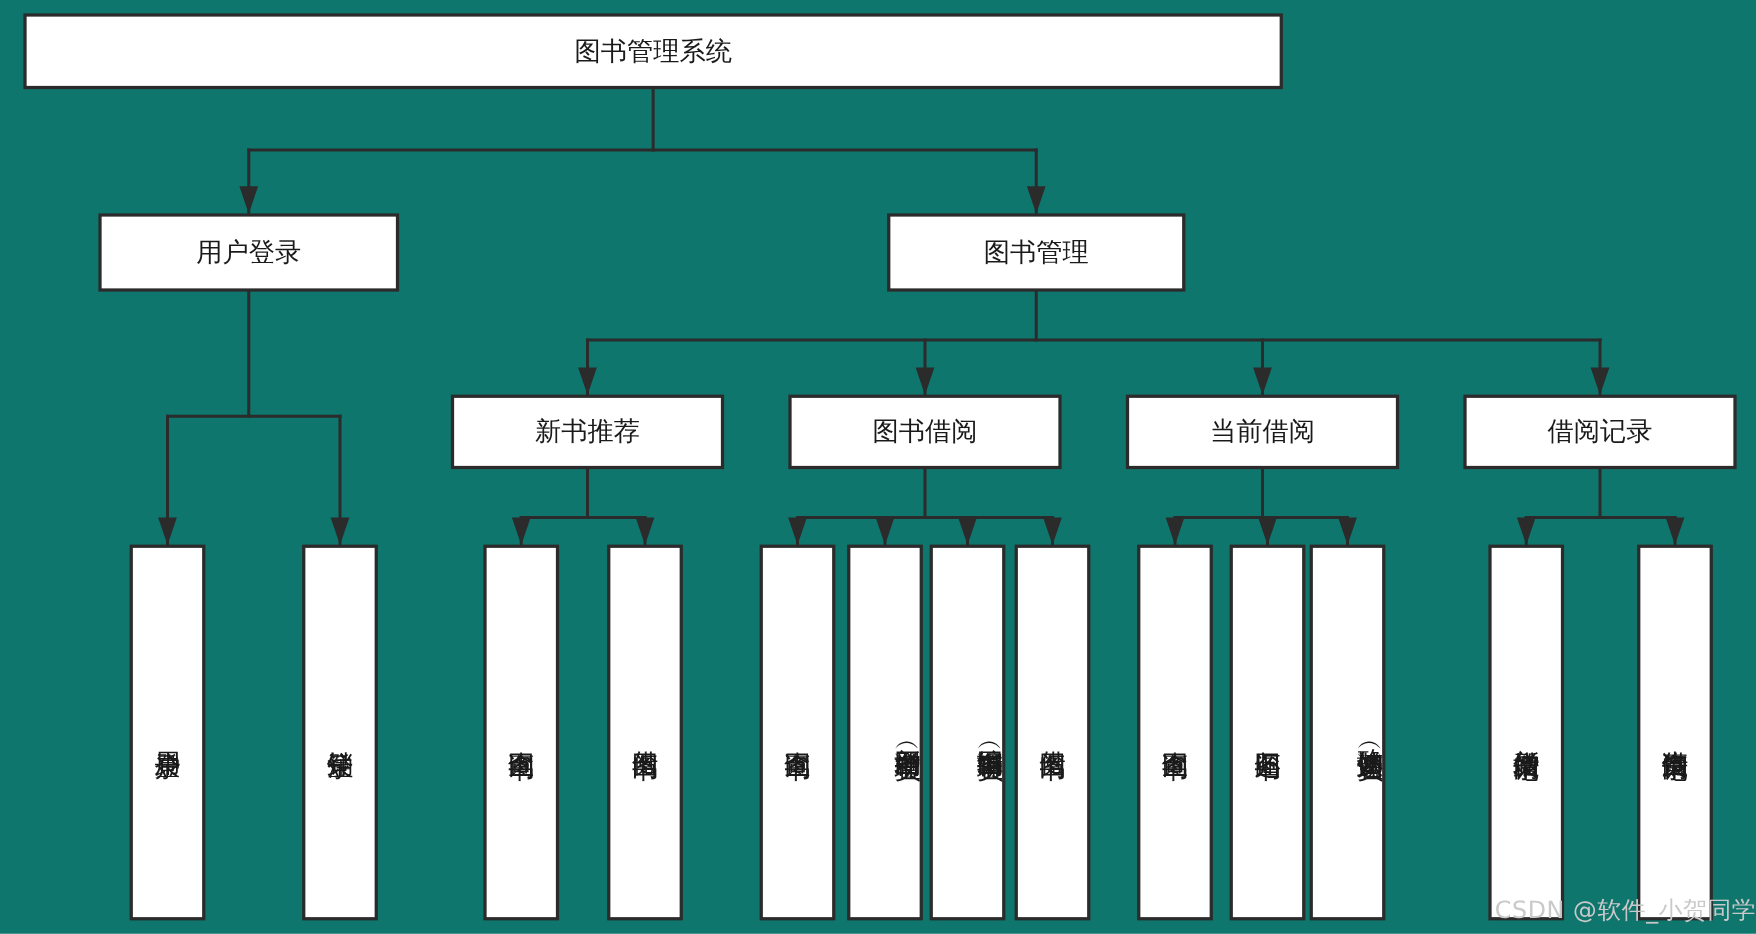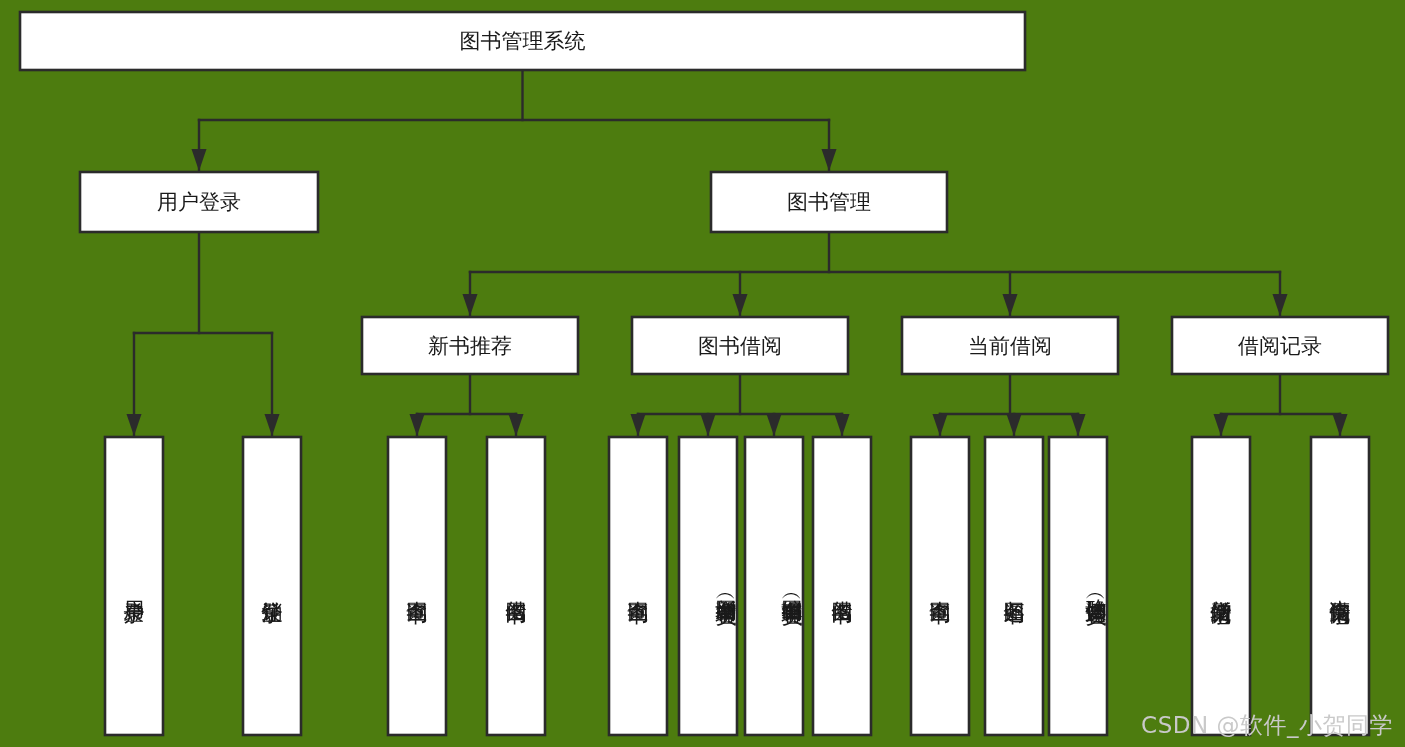--- a/index.html
+++ b/index.html
@@ -10,21 +10,21 @@
   body {
     width: 1405px;
     height: 747px;
     overflow: hidden;
     font-family: "DejaVu Sans", "Liberation Sans", sans-serif;
   }
   #diagram-root {
     position: relative;
     width: 1405px;
     height: 747px;
-    background: #4d7c0f;
+    background: #0f766e;
   }
   svg#flowchart {
     position: absolute;
     left: 0;
     top: 0;
     width: 1405px;
     height: 747px;
     display: block;
   }
   .node-rect {
@@ -62,24 +62,24 @@
     align-items: flex-start;
     justify-content: center;
     white-space: nowrap;
     pointer-events: none;
   }
   .leaf-label-wrap.centered {
     align-items: center;
   }
   .watermark {
     position: absolute;
-    right: 12px;
+    right: 0;
     bottom: 6px;
     font-family: "DejaVu Sans", "Liberation Sans", sans-serif;
-    font-size: 23px;
+    font-size: 19px;
     color: #c9c9c9;
     letter-spacing: 0.5px;
     white-space: nowrap;
   }
 </style>
 </head>
 <body>
 
 <div id="diagram-root">
 

